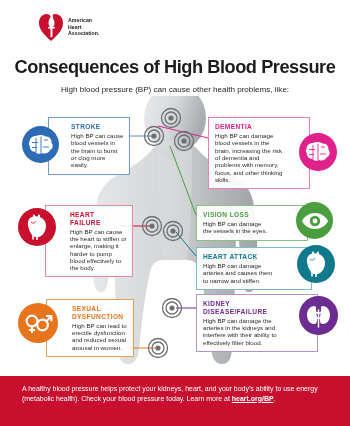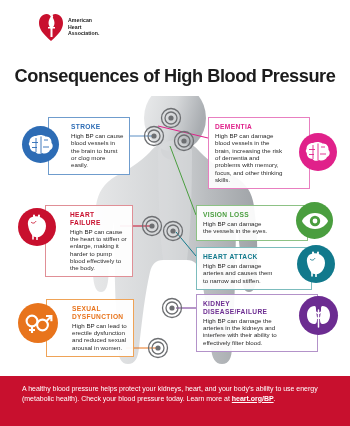--- a/index.html
+++ b/index.html
@@ -43,21 +43,20 @@
   
   .main-title {
     position: absolute;
     left: 0; top: 57px;
     width: 350px;
     text-align: center;
     font-size: 18.2px;
     font-weight: bold;
     color: #1c1c1c;
     letter-spacing: -0.45px;
-    margin-top: 9px;
   }
   .sub-title {
     position: absolute;
     left: 0; top: 85px;
     width: 350px;
     text-align: center;
     font-size: 8.1px;
     color: #262626;
     letter-spacing: -0.02px;
   }
@@ -159,20 +158,21 @@
       <rect x="20" y="30" width="14" height="3" fill="#ffffff"></rect>
     </svg>
     <div class="logo-words">
       <div>American</div>
       <div>Heart</div>
       <div>Association.</div>
     </div>
   </div>
 
   <div class="main-title">Consequences of High Blood Pressure</div>
+  <div class="sub-title">High blood pressure (BP) can cause other health problems, like:</div>
 
   <svg class="body-svg" viewBox="0 0 350 285">
     <defs>
       <linearGradient id="bodyGrad" x1="0" y1="0" x2="1" y2="0">
         <stop offset="0%" stop-color="#e6e7e8"></stop>
         <stop offset="45%" stop-color="#d3d5d7"></stop>
         <stop offset="70%" stop-color="#b9bcbf"></stop>
         <stop offset="100%" stop-color="#9fa3a7"></stop>
       </linearGradient>
       <linearGradient id="headGrad" x1="0" y1="0" x2="1" y2="0.3">

